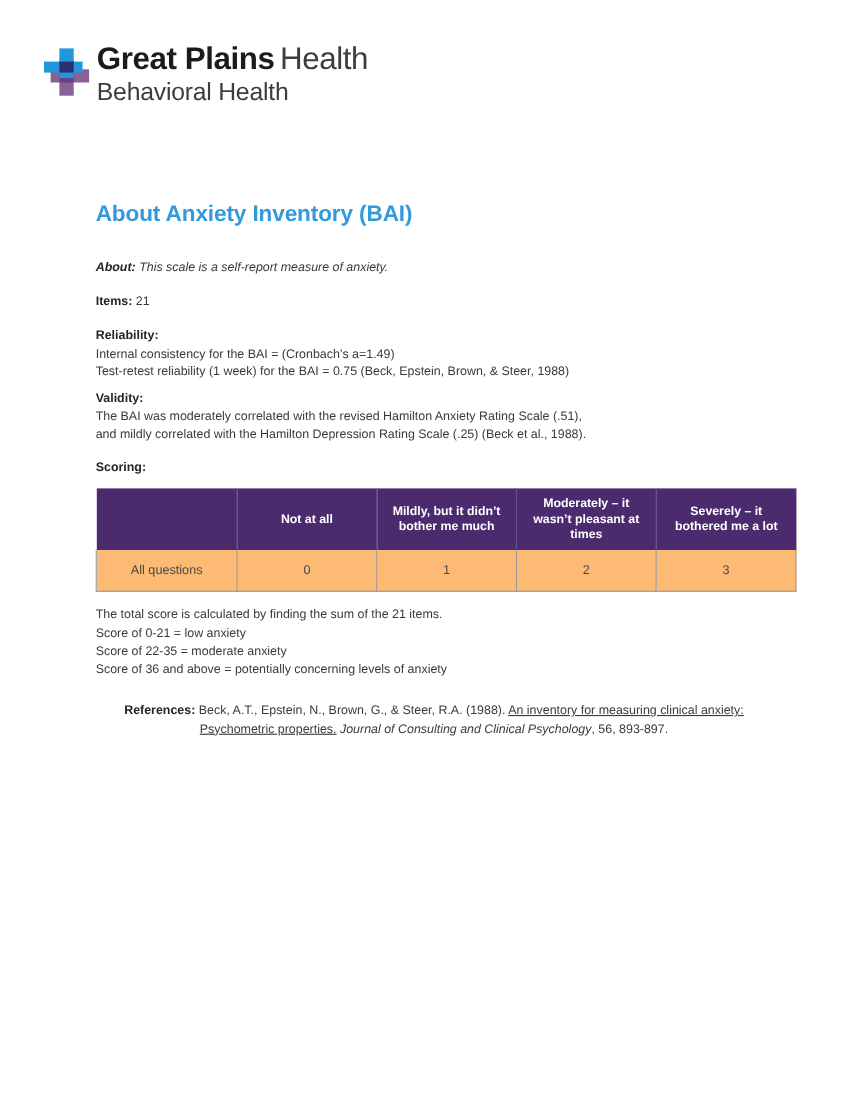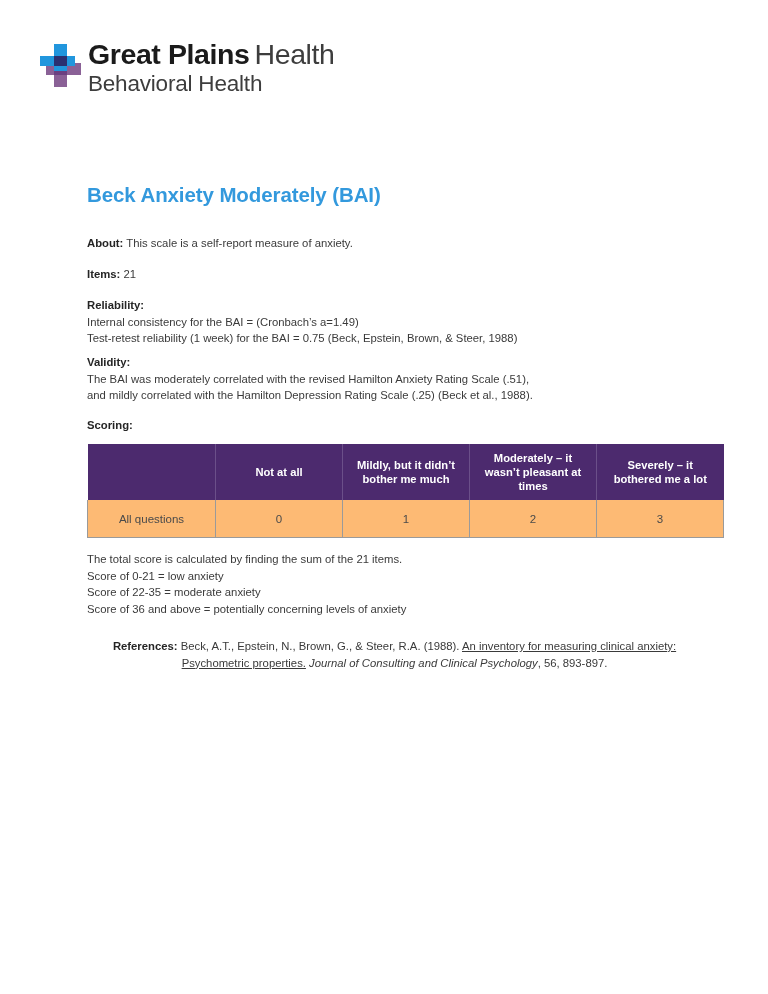--- a/index.html
+++ b/index.html
@@ -84,21 +84,21 @@
     left: 87px;
     font-size: 11.3px;
     line-height: 16.5px;
     color: #3a3a3a;
   }
   .block b, .lbl {
     font-weight: bold;
     color: #252525;
   }
 
-  #about-block   { top: 235px; }
+  #about-block   { top: 235px; font-style: italic; }
   #items-block   { top: 266px; }
   #rel-block     { top: 297px; }
   #val-block     { top: 354px; }
   #scoring-label { top: 417px; }
   #scoring-block { top: 551px; }
   #refs-block    { top: 638px; width: 615px; text-align: center; }
 
   .refs-underline { text-decoration: underline; }
   .refs-italic { font-style: italic; }
 
@@ -162,21 +162,21 @@
 
         <rect x="16" y="14" width="13" height="10" fill="#2b3070"></rect>
       </svg>
     </div>
     <div class="logo-words">
       <div class="logo-line1"><span class="logo-gp">Great Plains</span><span class="logo-h">Health</span></div>
       <div class="logo-line2">Behavioral Health</div>
     </div>
   </div>
 
-  <div class="doc-title">Beck Anxiety Moderately (BAI)</div>
+  <div class="doc-title">About Anxiety Inventory (BAI)</div>
 
   <div class="block" id="about-block"><span class="lbl">About:</span><span> This scale is a self-report measure of anxiety.</span></div>
 
   <div class="block" id="items-block"><span class="lbl">Items:</span><span> 21</span></div>
 
   <div class="block" id="rel-block">
     <div class="lbl">Reliability:</div>
     <div>Internal consistency for the BAI = (Cronbach’s a=1.49)</div>
     <div>Test-retest reliability (1 week) for the BAI = 0.75 (Beck, Epstein, Brown, &amp; Steer, 1988)</div>
   </div>

